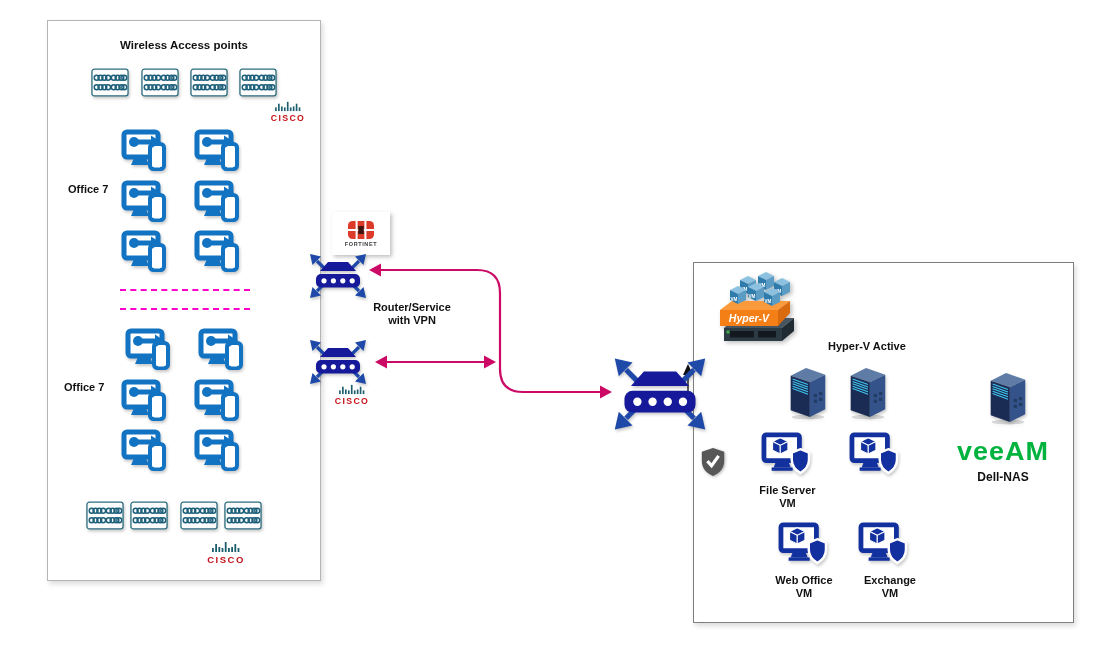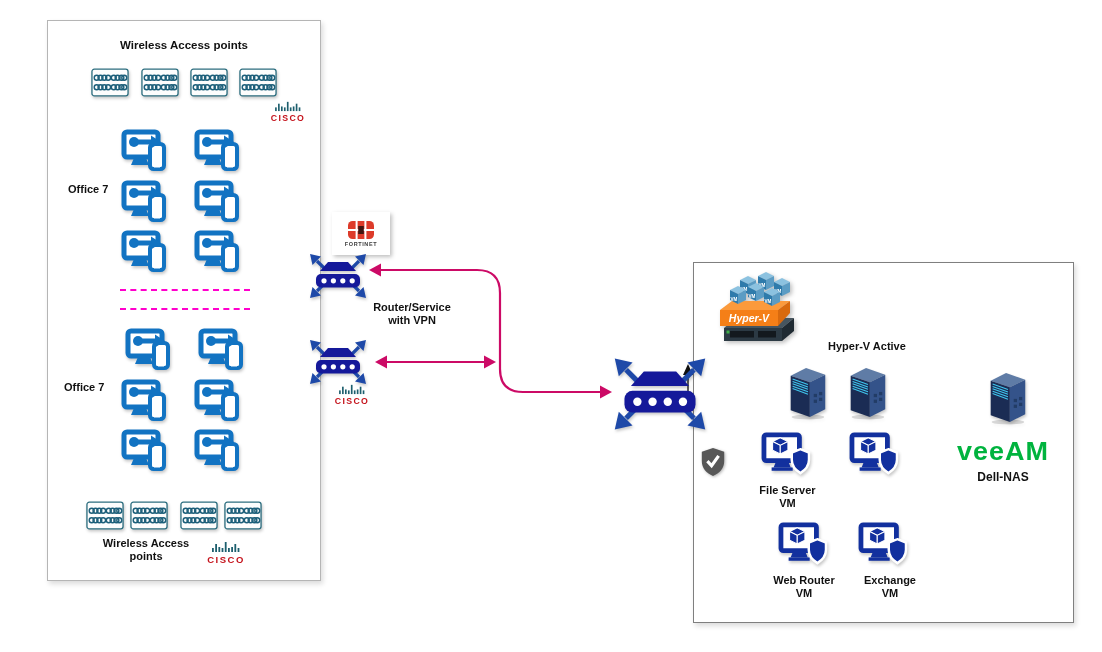--- a/index.html
+++ b/index.html
@@ -221,24 +221,20 @@
   <div class="icon" style="left:130px;top:501px;width:38px;height:29px;"><svg width="38" height="29">
         <use href="#sym-ap"></use>
       </svg></div>
   <div class="icon" style="left:180px;top:501px;width:38px;height:29px;"><svg width="38" height="29">
         <use href="#sym-ap"></use>
       </svg></div>
   <div class="icon" style="left:224px;top:501px;width:38px;height:29px;"><svg width="38" height="29">
         <use href="#sym-ap"></use>
       </svg></div>
 
-  <div class="lbl" style="left:86px;top:537px;width:120px;">
-    <div>Wireless Access</div>
-    <div>points</div>
-  </div>
 
   <div class="flat" style="left:200px;top:540px;width:52px;height:26px;">
     <svg width="52" height="26" viewBox="0 0 52 26">
         <use href="#sym-cisco"></use>
       </svg>
   </div>
 
   <div class="box box-dark" style="left:693px;top:262px;width:379px;height:359px;"></div>
 
   <svg class="abs" style="left:0;top:0;pointer-events:none;" width="1102" height="652">
@@ -376,21 +372,21 @@
   </div>
 
   <div class="icon" style="left:848px;top:431px;"><svg width="52" height="46" viewBox="0 0 54 48">
         <use href="#sym-vm"></use>
       </svg></div>
 
   <div class="icon" style="left:777px;top:521px;"><svg width="52" height="46" viewBox="0 0 54 48">
         <use href="#sym-vm"></use>
       </svg></div>
   <div class="lbl" style="left:750px;top:574px;width:108px;">
-    <div>Web Router</div>
+    <div>Web Office</div>
     <div>VM</div>
   </div>
 
   <div class="icon" style="left:857px;top:521px;"><svg width="52" height="46" viewBox="0 0 54 48">
         <use href="#sym-vm"></use>
       </svg></div>
   <div class="lbl" style="left:845px;top:574px;width:90px;">
     <div>Exchange</div>
     <div>VM</div>
   </div>

